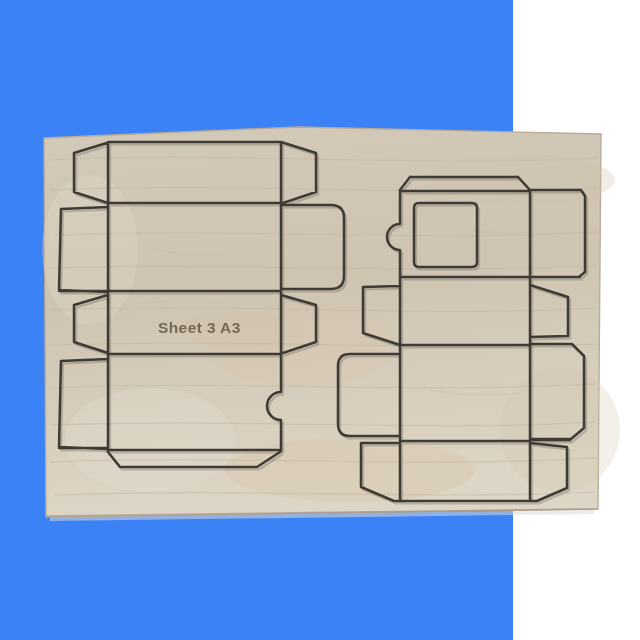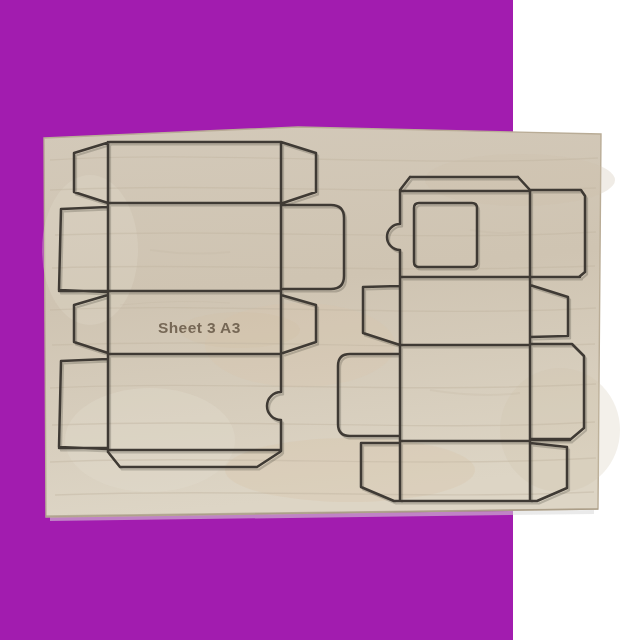--- a/index.html
+++ b/index.html
@@ -8,21 +8,21 @@
     width: 640px;
     height: 640px;
     background: #ffffff;
     font-family: "Liberation Sans", sans-serif;
     overflow: hidden;
   }
   .stage {
     position: relative;
     width: 513px;
     height: 640px;
-    background: #a21caf;
+    background: #3b82f6;
   }
   svg { display: block; }
   .engraved-label {
     font-family: "Liberation Sans", sans-serif;
     font-weight: bold;
     font-size: 15.5px;
     letter-spacing: 0.4px;
     opacity: 0.88;
   }
 </style>

